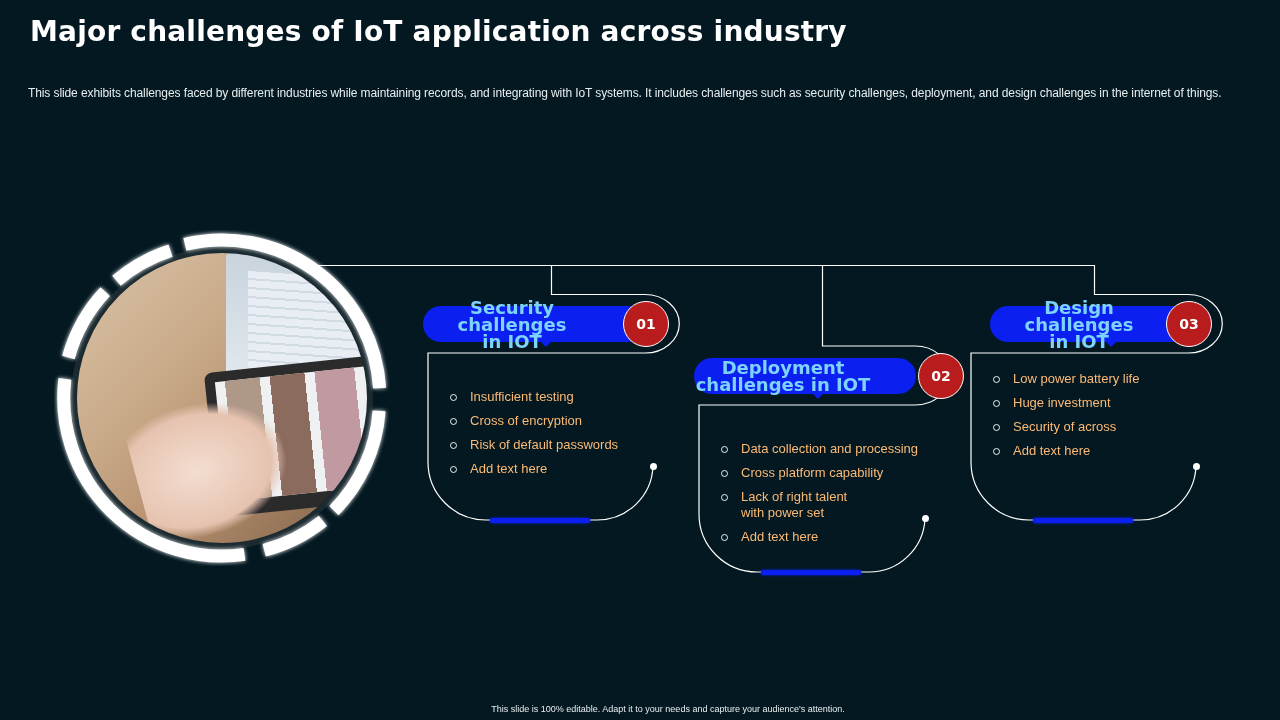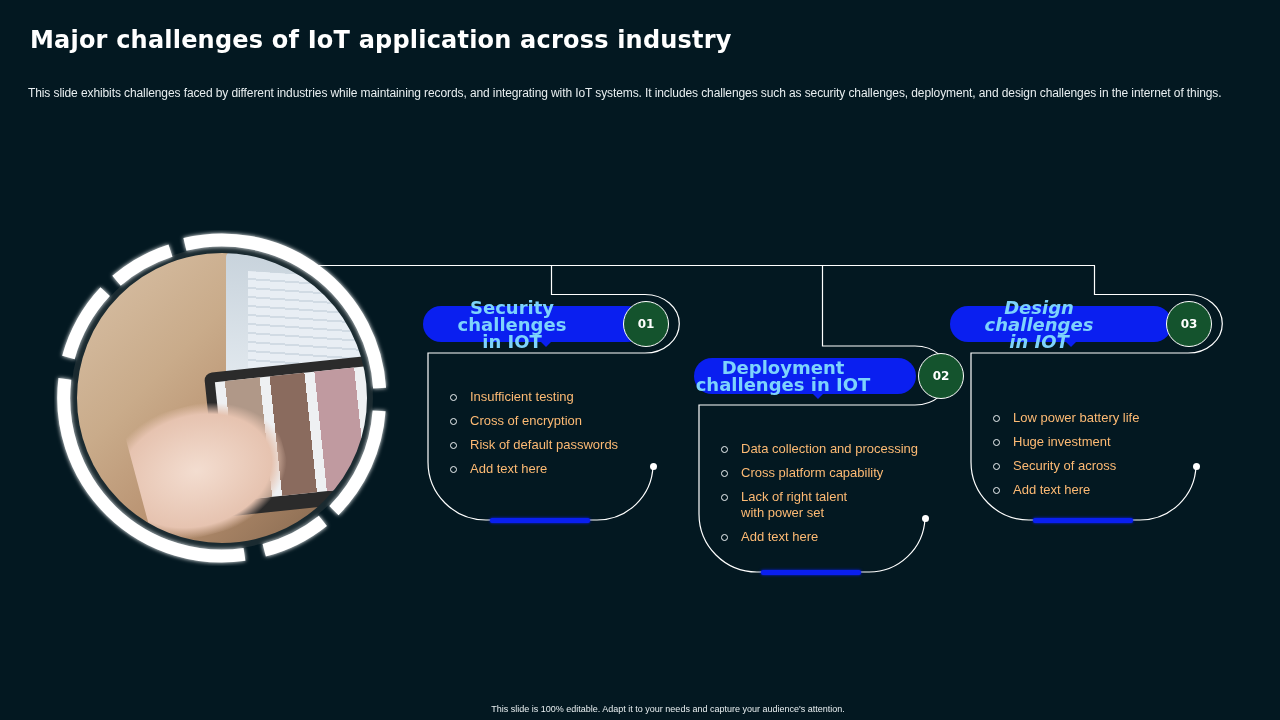--- a/index.html
+++ b/index.html
@@ -1,19 +1,19 @@
 <!DOCTYPE html>
 <html><head>
 <meta charset="utf-8">
 <style>
   * { box-sizing: border-box; margin: 0; padding: 0; }
   html, body { width: 1280px; height: 720px; overflow: hidden; }
   body { background: #031821; position: relative; font-family: "Liberation Sans", sans-serif; color: #fff; }
 
-  .title { position: absolute; left: 30px; top: 26px; font-family: "DejaVu Sans", sans-serif; font-weight: bold; font-size: 24px; letter-spacing: 0.2px; color: #fff; white-space: nowrap; }
+  .title { position: absolute; left: 30px; top: 15px; font-family: "DejaVu Sans", sans-serif; font-weight: bold; font-size: 28px; letter-spacing: 0.2px; color: #fff; white-space: nowrap; }
   .subtitle { position: absolute; left: 28px; top: 86px; font-size: 12px; color: #e8eef0; white-space: nowrap; letter-spacing: -0.1px; }
   .footer { position: absolute; left: 0; width: 1280px; top: 704px; text-align: center; font-size: 9px; color: #e8eef0; margin-left: 28px; }
 
   
   .lines { position: absolute; left: 0; top: 0; width: 1280px; height: 720px; pointer-events: none; }
 
   
   .ring { position: absolute; left: 54px; top: 230px; width: 336px; height: 336px; }
   .photo { position: absolute; left: 76px; top: 252px; width: 292px; height: 292px; border-radius: 50%; overflow: hidden;
     background:
@@ -25,21 +25,21 @@
   .photo .monitor::before { content:""; position:absolute; left:22px; top:18px; width:130px; height:130px; background: repeating-linear-gradient(180deg,#e8eef4 0 7px,#d1dbe4 7px 9px); }
   .photo .tablet { position: absolute; left: 135px; top: 112px; width: 170px; height: 145px; background: #2b2b2b; border-radius: 8px; transform: rotate(-6deg); }
   .photo .tablet::before { content:""; position:absolute; left:10px; top:10px; width:152px; height:120px; background:
     linear-gradient(90deg, transparent 0 10px, #b09888 10px 45px, transparent 45px 55px, #8a6b5e 55px 90px, transparent 90px 100px, #c09aa0 100px 140px, transparent 140px),
     #eef0f2; }
   .photo .hand { position: absolute; left: 60px; top: 150px; width: 150px; height: 130px; background: radial-gradient(ellipse at 40% 50%, #f3ddd0 0%, #e6c3b0 60%, rgba(230,195,176,0) 72%); transform: rotate(-15deg); }
 
   
   .pill { position: absolute; height: 36px; border-radius: 18px; background: #0a1ff0; color: #7dd3fc; font-family: "DejaVu Sans", sans-serif; font-weight: bold; font-size: 18px; line-height: 17px; text-align: center; display: flex; align-items: center; justify-content: center; padding-right: 44px; }
   .pill .notch { position: absolute; bottom: -5px; width: 0; height: 0; border-left: 6px solid transparent; border-right: 6px solid transparent; border-top: 6px solid #0a1ff0; }
-  .num { position: absolute; width: 46px; height: 46px; border-radius: 50%; background: #14532d; border: 1.5px solid #fff; color: #fff; font-family: "DejaVu Sans", sans-serif; font-weight: bold; font-size: 12px; display: flex; align-items: center; justify-content: center; }
+  .num { position: absolute; width: 46px; height: 46px; border-radius: 50%; background: #b91c1c; border: 1.5px solid #fff; color: #fff; font-family: "DejaVu Sans", sans-serif; font-weight: bold; font-size: 14px; display: flex; align-items: center; justify-content: center; }
 
   .list { position: absolute; list-style: none; font-size: 13px; color: #fdba74; }
   .list li { position: relative; padding-left: 20px; line-height: 16px; margin-bottom: 8px; }
   .list li::before { content: ""; position: absolute; left: 0; top: 5px; width: 5px; height: 5px; border: 1.2px solid #f0f4f6; border-radius: 50%; }
 
   .accent-bar { position: absolute; height: 5px; background: #0a1ff0; border-radius: 2px; box-shadow: 0 0 3px #0a1ff0; }
 </style>
 </head>
 <body>
 
@@ -121,29 +121,29 @@
   <ul class="list" style="left:721px; top:441px; width:200px;">
     <li>Data collection and processing</li>
     <li>Cross platform  capability</li>
     <li style="width:135px;">Lack of right talent with power set</li>
     <li>Add text here</li>
   </ul>
   <div class="accent-bar" style="left:761px; top:570px; width:100px;"></div>
 </div>
 
 <div>
-  <div class="pill" style="left:950px; top:306px; width:222px;font-style:italic;">
+  <div class="pill" style="left:990px; top:306px; width:222px;">
     <div>
       <div>Design challenges</div>
       <div>in IOT</div>
     </div>
     <span class="notch" style="left:115px;"></span>
   </div>
   <div class="num" style="left:1166px; top:301px;">03</div>
-  <ul class="list" style="left:993px; top:410px; width:200px;">
+  <ul class="list" style="left:993px; top:371px; width:200px;">
     <li>Low  power  battery life</li>
     <li>Huge  investment</li>
     <li>Security of across</li>
     <li>Add text here</li>
   </ul>
   <div class="accent-bar" style="left:1033px; top:518px; width:100px;"></div>
 </div>
 
 <div class="footer">This slide is 100% editable. Adapt it to your needs and capture your audience's attention.</div>
 

